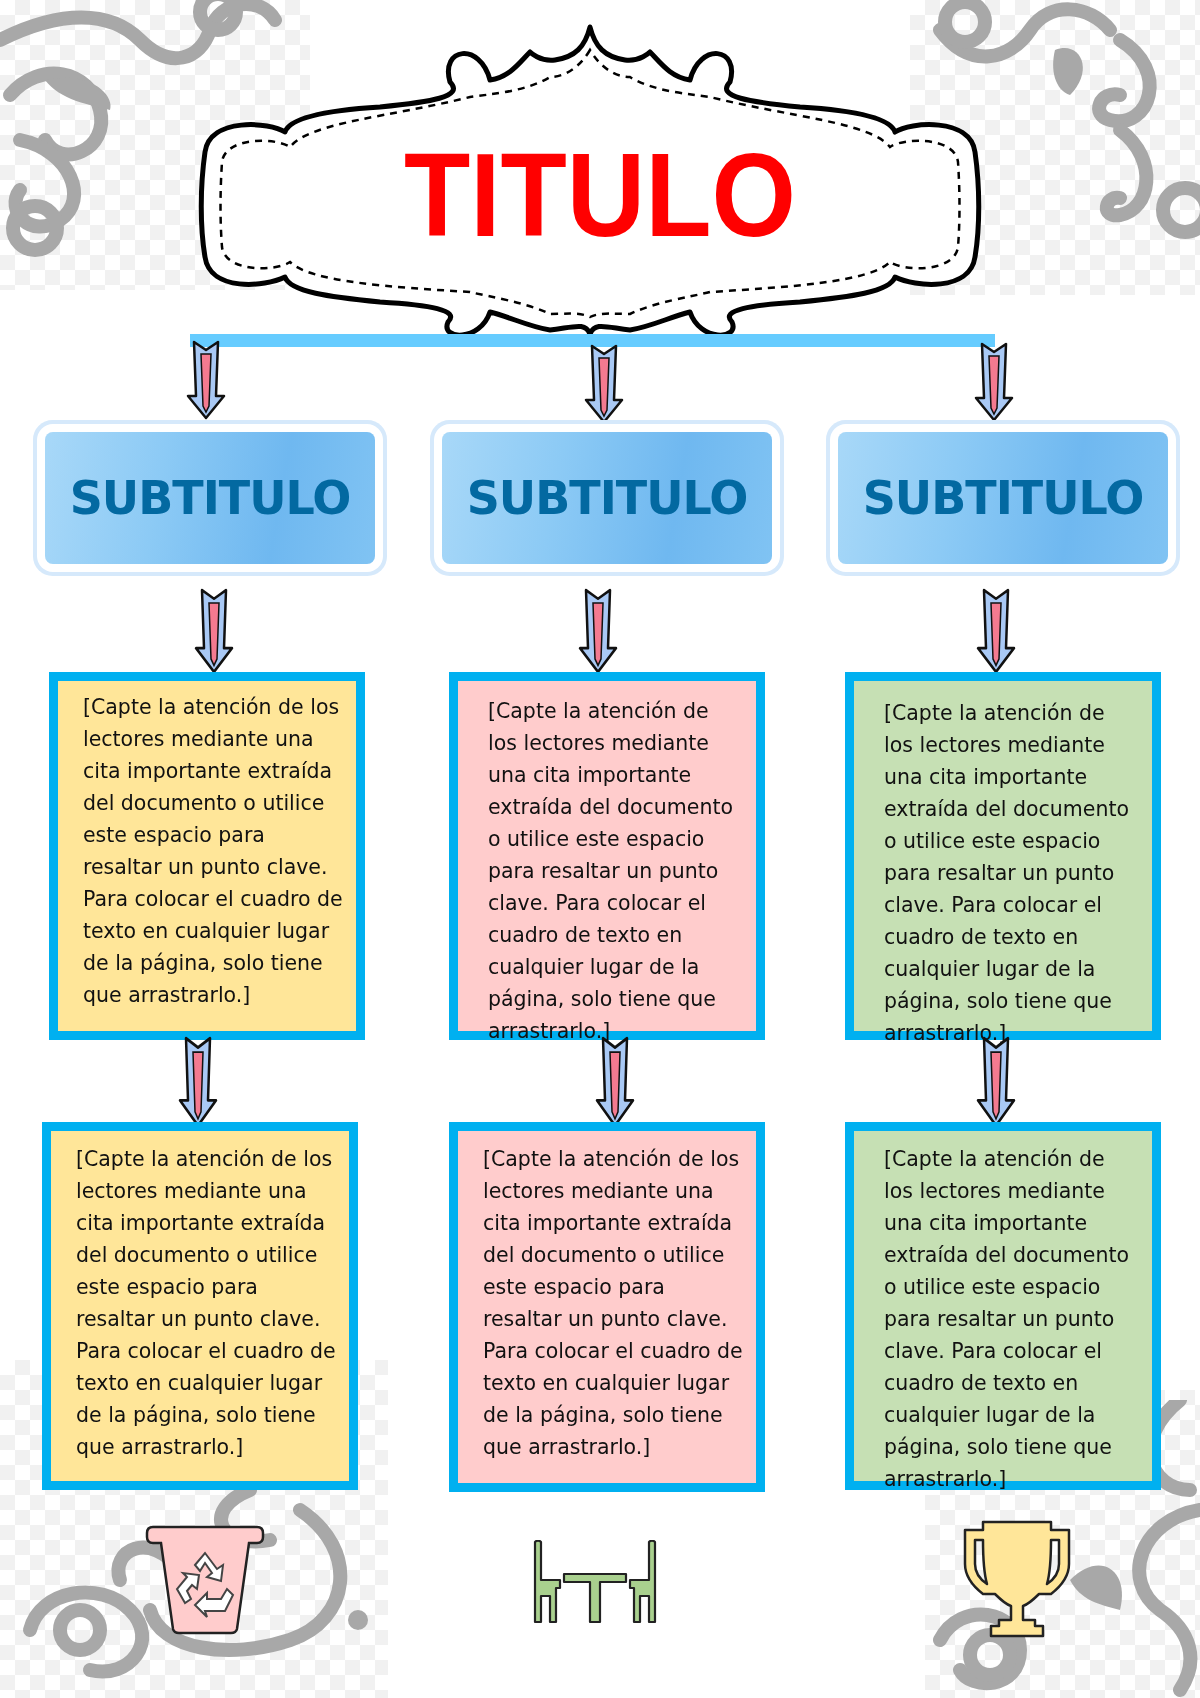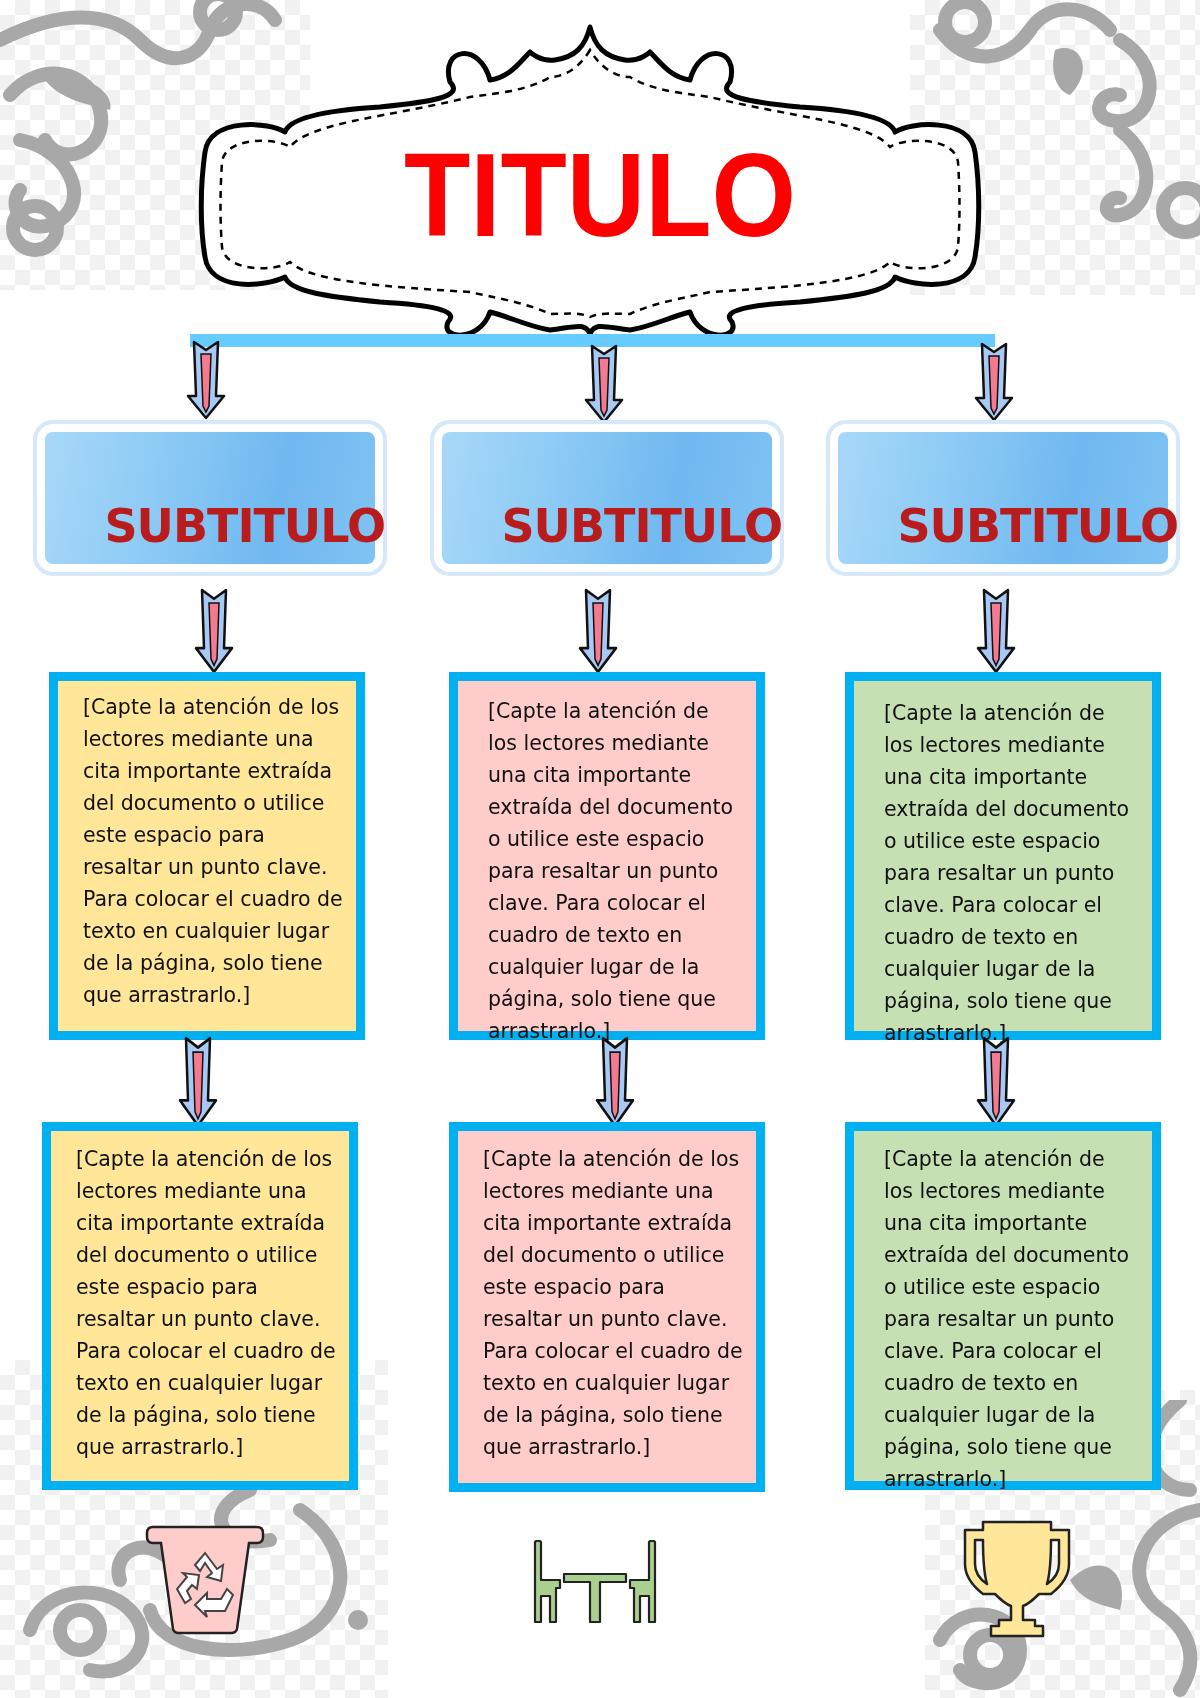--- a/index.html
+++ b/index.html
@@ -33,22 +33,22 @@
   }
   .sub .wash {
     position: absolute; left: 10px; top: 14px; right: 10px; bottom: 14px;
     background: linear-gradient(100deg, #a8d8f8 0%, #8ccaf5 35%, #6fb8f0 70%, #80c3f3 100%);
     border-radius: 8px;
     box-shadow: 0 0 0 8px #ffffff, 0 0 0 12px #d6e9fb;
     filter: blur(0.4px);
   }
   .sub .label {
     position: absolute; left: 0; right: 0; top: 50%; transform: translateY(-50%);
-    text-align: right; color: #b91c1c; font-weight: bold; font-size: 46px;
-    font-family: "DejaVu Sans", sans-serif; letter-spacing: -1px; margin-top: 28px;
+    text-align: center; color: #0369a1; font-weight: bold; font-size: 46px;
+    font-family: "DejaVu Sans", sans-serif; letter-spacing: -1px;
   }
   .box {
     position: absolute; box-sizing: border-box; border: 9px solid #00b0f0;
     padding: 10px 12px 10px 20px;
     font-family: "DejaVu Sans", sans-serif; font-size: 20.5px; line-height: 32px;
     color: #111111;
   }
   .box.yellow { background: #ffe699; }
   .box.pink { background: #ffcccc; }
   .box.green { background: #c6e0b4; }

